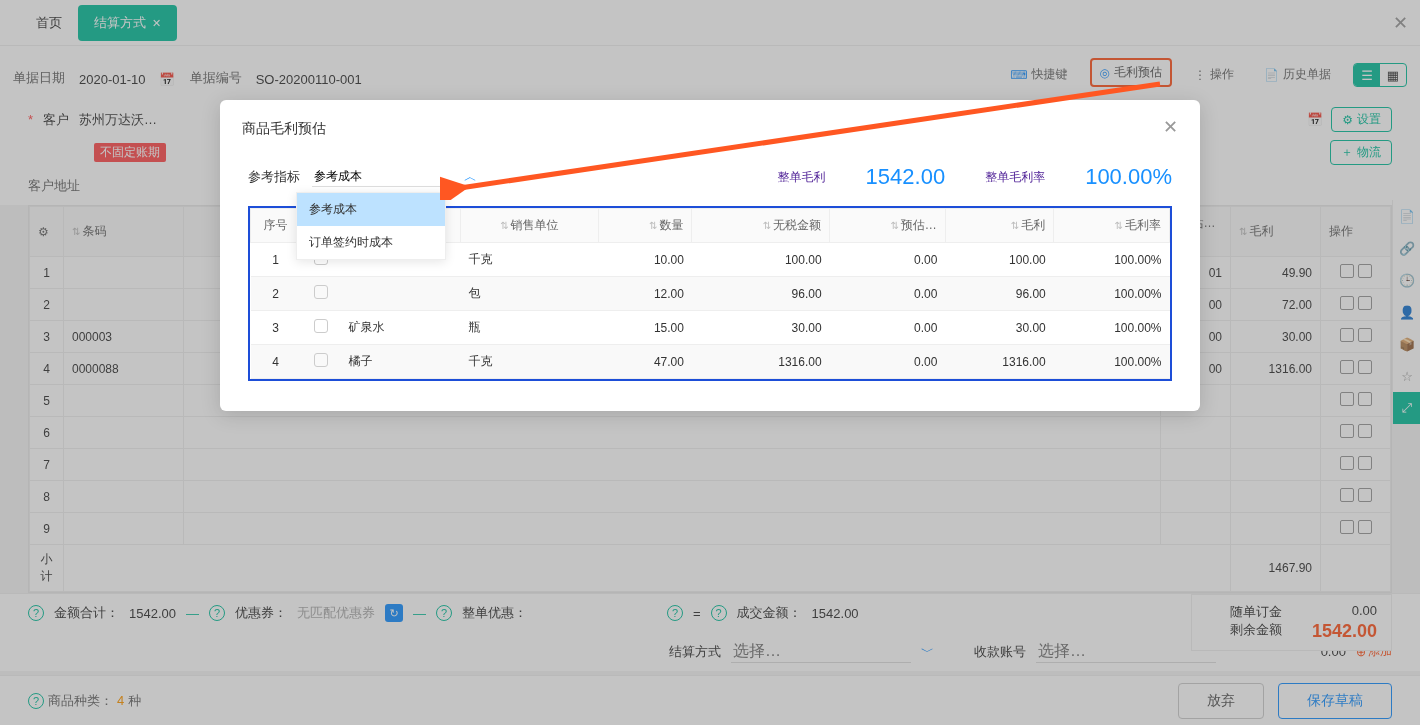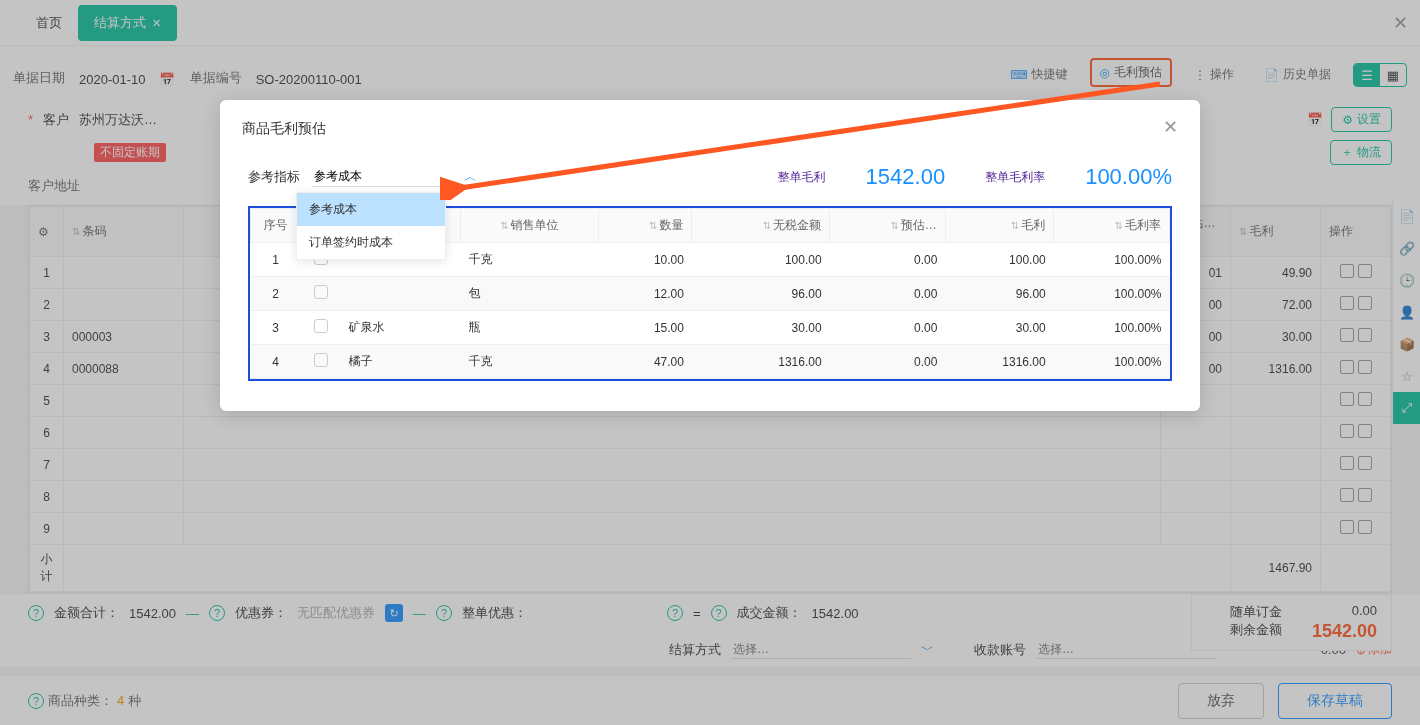--- a/index.html
+++ b/index.html
@@ -46,21 +46,21 @@
 .summary-row { padding: 10px 28px; background: #fff; display: flex; align-items: center; gap: 10px; flex-wrap: wrap; border-top: 1px solid #eee; }
 .summary-row .sep { color: #0abf9c; }
 .help-circle { display: inline-block; width: 16px; height: 16px; border: 1px solid #0abf9c; border-radius: 50%; color: #0abf9c; text-align: center; line-height: 14px; font-size: 11px; }
 .refresh-btn { display: inline-block; width: 18px; height: 18px; background: #1890ff; border-radius: 3px; color: #fff; text-align: center; line-height: 18px; font-size: 11px; cursor: pointer; }
 .summary-box { position: absolute; right: 28px; top: 594px; background: #fff; border: 1px solid #eee; padding: 8px 14px; }
 .summary-box .row { display: flex; justify-content: space-between; gap: 30px; margin-left: 24px; }
 .summary-box .orange { color: #ff5722; font-size: 18px; font-weight: bold; }
 
 
 .pay-row { padding: 8px 28px; background: #fff; display: flex; align-items: center; gap: 10px; justify-content: flex-end; }
-.pay-row input { border: none; border-bottom: 1px solid #ddd; outline: none; padding: 2px; font-size: 12px; width: 180px; }
+.pay-row input { border: none; border-bottom: 1px solid #ddd; outline: none; padding: 2px; font-size: 16px; width: 180px; }
 .add-link { color: #ff5722; cursor: pointer; font-size: 12px; display: inline-flex; align-items: center; gap: 2px; }
 
 
 .footer { position: absolute; bottom: 0; left: 0; right: 0; height: 50px; background: #fff; border-top: 1px solid #eee; display: flex; align-items: center; justify-content: flex-end; padding: 0 28px; gap: 14px; }
 .footer .prod-count { color: #666; margin-right: auto; display: flex; align-items: center; gap: 4px; }
 .footer .prod-count .orange { color: #ff9800; }
 .btn-large { padding: 8px 28px; border-radius: 4px; cursor: pointer; font-size: 14px; }
 .btn-default { border: 1px solid #ccc; background: #fff; color: #555; }
 .btn-blue { border: 1px solid #1890ff; background: #fff; color: #1890ff; }
 .btn-primary { background: #1890ff; color: #fff; border: none; }

